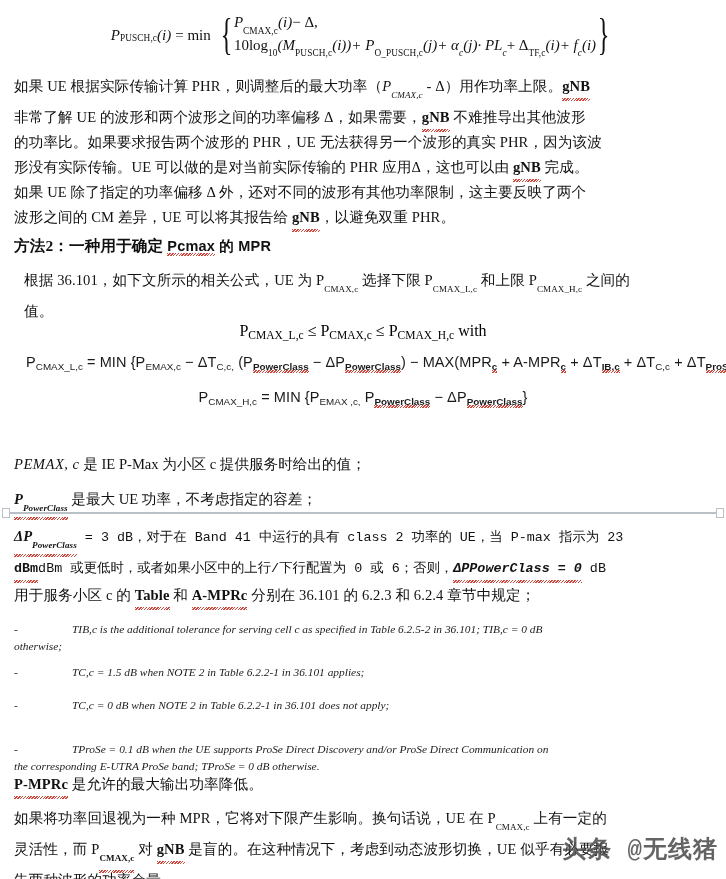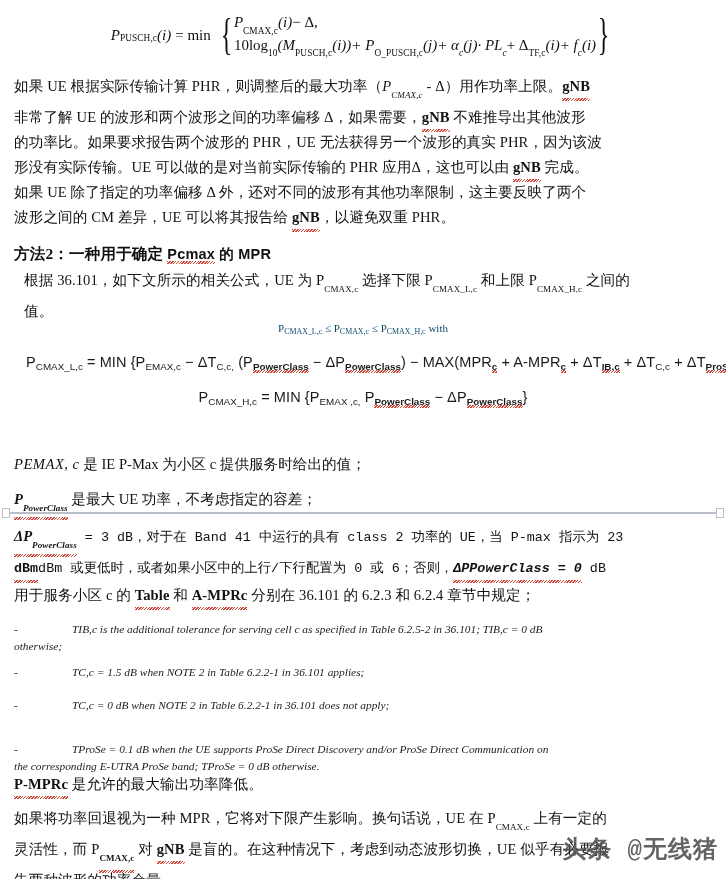--- a/index.html
+++ b/index.html
@@ -116,22 +116,22 @@
   }
   .heading .mono { font-family: "Liberation Sans", sans-serif; font-weight: bold; font-size: 14.5px;}
 
   
   .center-math {
     position: absolute;
     left: 0;
     width: 726px;
     text-align: center;
     font-family: "Liberation Serif", "DejaVu Serif", serif;
-    font-size: 11px;
-    color: #0c4a6e;
+    font-size: 16px;
+    color: #000000;
     white-space: nowrap;
   }
   .smallcapsub {
     font-size: 0.72em;
     position: relative;
     top: 0.22em;
   }
 
   
   .sans-math {
@@ -242,21 +242,21 @@
 
   <div class="cn" style="left:14px; top:74px; width:698px;">
     <div><span>如果 UE 根据实际传输计算 PHR，则调整后的最大功率（</span><span class="mi">P</span><span class="sub it">CMAX,c</span><span> - Δ）用作功率上限。</span><span class="sq">gNB</span></div>
     <div><span>非常了解 UE 的波形和两个波形之间的功率偏移 Δ，如果需要，</span><span class="sq">gNB</span><span> 不难推导出其他波形</span></div>
     <div>的功率比。如果要求报告两个波形的 PHR，UE 无法获得另一个波形的真实 PHR，因为该波</div>
     <div><span>形没有实际传输。UE 可以做的是对当前实际传输的 PHR 应用Δ，这也可以由 </span><span class="sq">gNB</span><span> 完成。</span></div>
     <div>如果 UE 除了指定的功率偏移 Δ 外，还对不同的波形有其他功率限制，这主要反映了两个</div>
     <div><span>波形之间的 CM 差异，UE 可以将其报告给 </span><span class="sq">gNB</span><span>，以避免双重 PHR。</span></div>
   </div>
 
-  <div class="heading" style="left:14px; top:236px;margin-top:8px;">
+  <div class="heading" style="left:14px; top:236px;">
     <span>方法2：</span><span>一种用于确定 </span><span class="sq mono">Pcmax</span><span class="mono"> 的 MPR</span>
   </div>
 
   <div class="cn" style="left:24px; top:268px; width:698px;">
     <div><span>根据 36.101，如下文所示的相关公式，UE 为 P</span><span class="sub">CMAX,c</span><span> 选择下限 P</span><span class="sub">CMAX_L,c</span><span> 和上限 P</span><span class="sub">CMAX_H,c</span><span> 之间的</span></div>
     <div>值。</div>
   </div>
 
   <div class="center-math" style="top:322px;">
     <span>P</span><span class="smallcapsub">CMAX_L,c</span><span> ≤ </span><span>P</span><span class="smallcapsub">CMAX,c</span><span> ≤ </span><span>P</span><span class="smallcapsub">CMAX_H,c</span><span> with</span>

